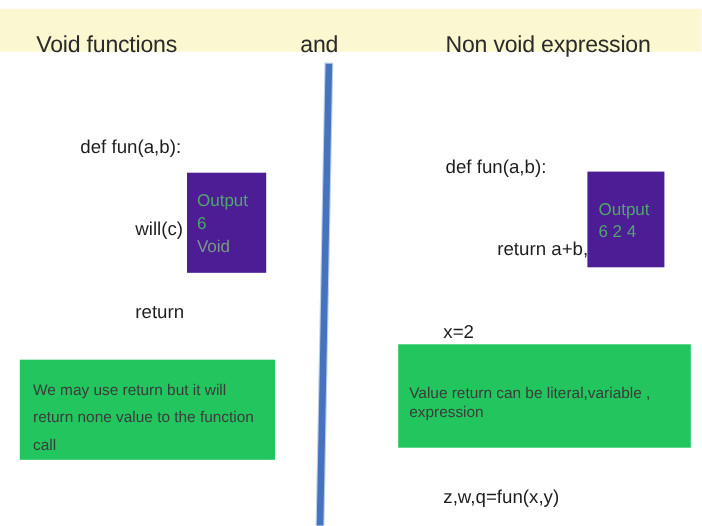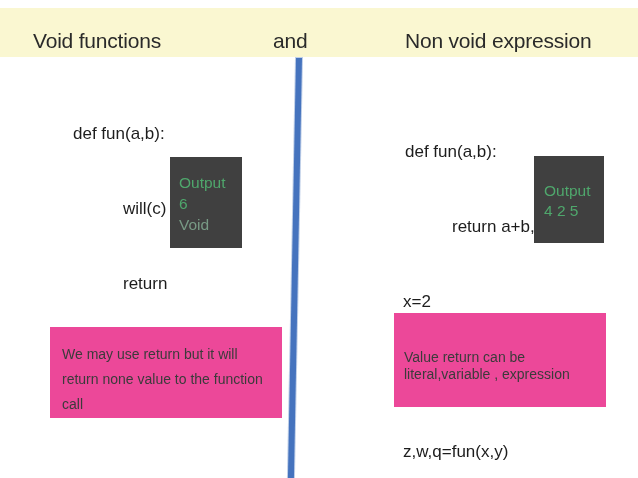--- a/index.html
+++ b/index.html
@@ -7,21 +7,21 @@
     position:relative;
     width:638px;height:478px;
     background:#ffffff;
     overflow:hidden;
     font-family:"Liberation Sans", sans-serif;
     color:#1d1d1d;
   }
 
   
   .band{
-    position:absolute;left:0;top:8px;width:638px;height:49px;
+    position:absolute;left:0;top:8px;width:638px;height:39px;
     background:#faf7d1;
   }
   .band-title{
     position:absolute;top:21px;
     font-size:21px;color:#2a2a2a;white-space:nowrap;letter-spacing:-0.2px;
   }
   .t-left{left:33px;}
   .t-mid{left:273px;}
   .t-right{left:405px;}
 
@@ -37,34 +37,34 @@
   
   .code{position:absolute;font-size:17px;line-height:25px;color:#1d1d1d;white-space:pre;}
   .left-code{left:73px;top:71px;}
   .left-code .ind{padding-left:50px;}
   .right-code{left:403px;top:89px;}
   .right-code .r0{padding-left:2px;}
   .right-code .r1{padding-left:49px;}
 
   
   .outbox{
-    position:absolute;background:#404040;box-sizing:border-box;
+    position:absolute;background:#4c1d95;box-sizing:border-box;
     color:#4fa76c;font-size:15.5px;
   }
   .left-out{left:170px;top:157px;width:72px;height:91px;padding:15px 0 0 9px;line-height:21px;}
   .right-out{left:534px;top:156px;width:70px;height:87px;padding:25px 0 0 10px;line-height:20px;}
   .outbox .muted{color:#789a85;}
 
   
   .note{
-    position:absolute;background:#ec4899;box-sizing:border-box;
-    font-size:14px;color:#3b3b3b;margin-left:32px;
+    position:absolute;background:#22c55e;box-sizing:border-box;
+    font-size:14px;color:#3b3b3b;
   }
   .left-note{left:18px;top:327px;width:232px;height:91px;padding:15px 10px 0 12px;line-height:25px;}
-  .right-note{left:362px;top:313px;width:212px;height:94px;padding:36px 6px 0 10px;line-height:17px;}
+  .right-note{left:362px;top:313px;width:266px;height:94px;padding:36px 6px 0 10px;line-height:17px;}
 </style>
 </head>
 <body>
 
 <div class="slide">
 
   <div class="band">
     <span class="band-title t-left">Void functions</span>
     <span class="band-title t-mid">and</span>
     <span class="band-title t-right">Non void expression</span>
@@ -92,19 +92,19 @@
     <div class="cl r0">def fun(a,b):</div>
     <div class="cl r1">return a+b, a, 5</div>
     <div class="cl">x=2</div>
     <div class="cl">y=4</div>
     <div class="cl">z,w,q=fun(x,y)</div>
     
   </div>
 
   <div class="outbox right-out">
     <div>Output</div>
-    <div>4 2 5</div>
+    <div>6 2 4</div>
   </div>
 
   <div class="note left-note">We may use return but it will return none value to the function call</div>
   <div class="note right-note">Value return can be literal,variable , expression</div>
 
 </div>
 
 </body></html>

